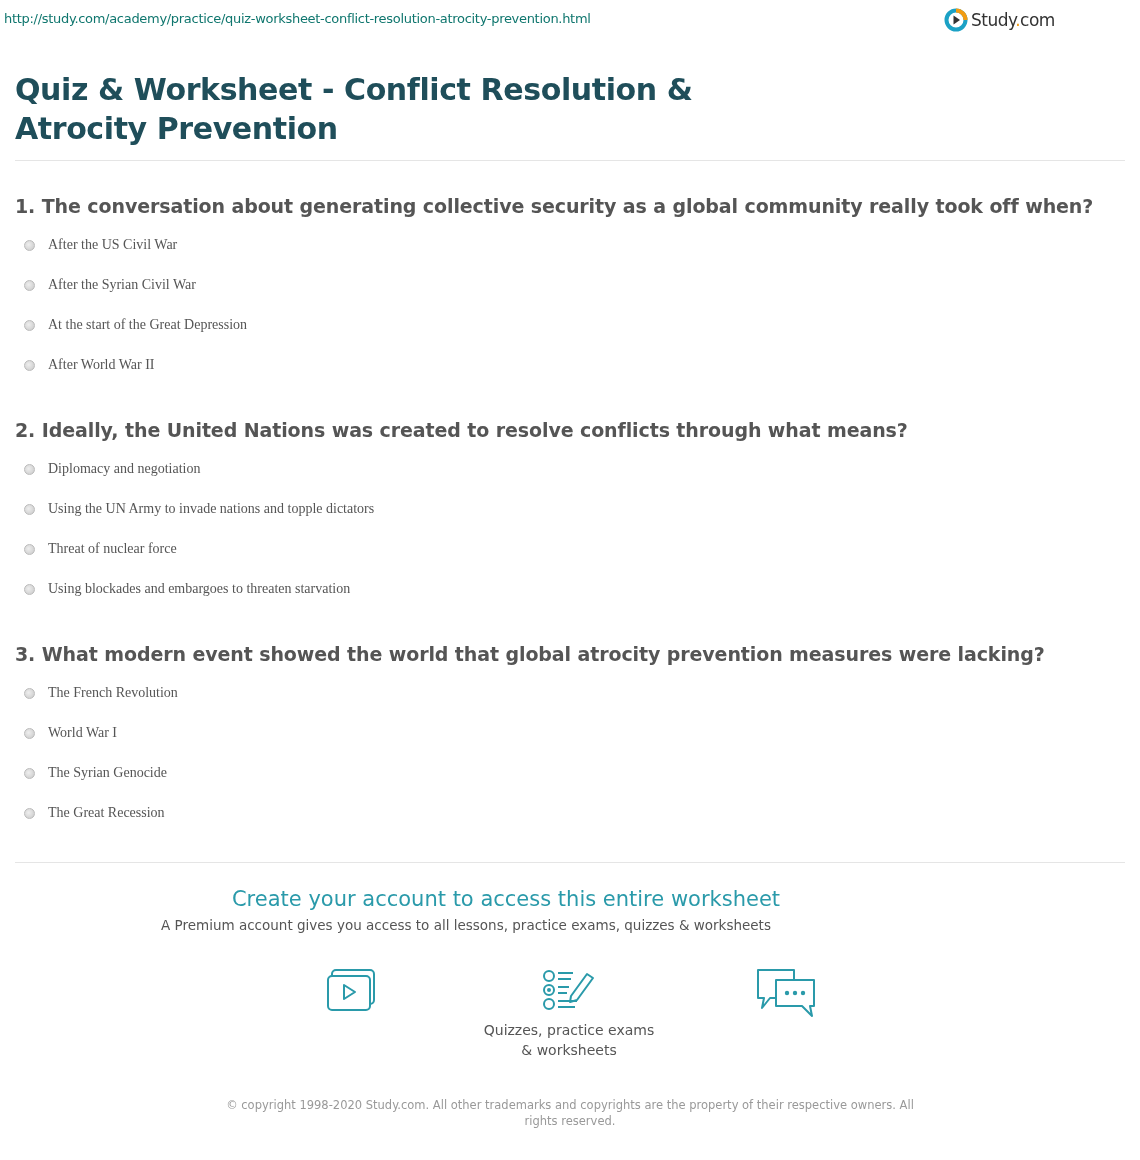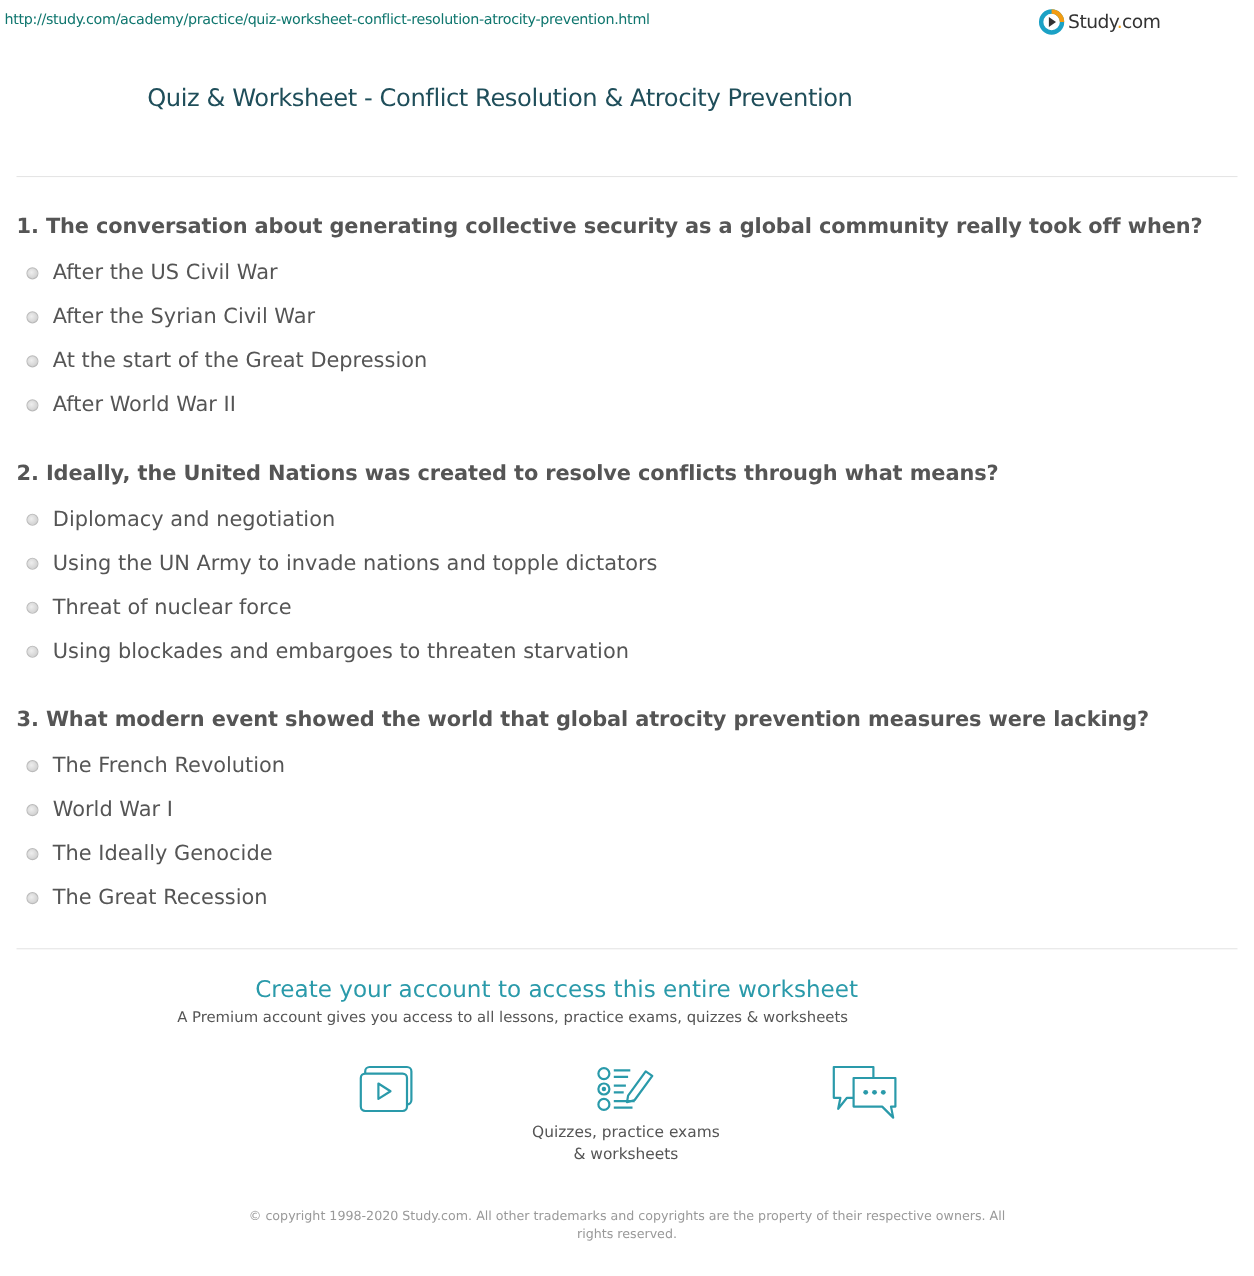--- a/index.html
+++ b/index.html
@@ -1,24 +1,24 @@
 <!DOCTYPE html>
 <html><head>
 <meta charset="utf-8">
 <style>
   html, body { margin: 0; padding: 0; background: #ffffff; }
   body { width: 1140px; height: 1160px; position: relative; font-family: "DejaVu Sans", sans-serif; color: #555; overflow: hidden; }
   .url { position: absolute; left: 4px; top: 11px; font-size: 13px; color: #0f766e; letter-spacing: -0.3px; }
   .logo { position: absolute; left: 944px; top: 8px; display: flex; align-items: center; }
   .logo-text { font-size: 17px; font-weight: normal; color: #333; letter-spacing: -0.5px; margin-left: 3px; }
   .logo-dot { color: #f39c12; }
-  .title { position: absolute; left: 15px; top: 70px; width: 760px; font-size: 22px; line-height: 39px; color: #1f4e5a; margin: 0; font-weight: normal; letter-spacing: -0.4px; text-align: right; }
+  .title { position: absolute; left: 15px; top: 70px; width: 760px; font-size: 30px; line-height: 39px; color: #1f4e5a; margin: 0; font-weight: bold; letter-spacing: -0.4px; }
   .hr { position: absolute; left: 15px; right: 15px; height: 1px; background: #e5e5e5; }
   .question { position: absolute; left: 15px; font-size: 19px; font-weight: bold; color: #555; letter-spacing: -0.1px; }
-  .option { position: absolute; left: 24px; display: flex; align-items: center; font-size: 19px; color: #555; }
+  .option { position: absolute; left: 24px; display: flex; align-items: center; font-size: 14px; color: #555; font-family: Liberation Serif, serif; }
   .radio { width: 9px; height: 9px; border-radius: 50%; background: radial-gradient(circle at 40% 40%, #eee, #c8c8c8); border: 1px solid #bbb; margin-right: 13px; }
   .cta { position: absolute; left: 0; width: 1012px; text-align: center; font-size: 21px; color: #2a9aaa; top: 887px; }
   .sub { position: absolute; left: 0; width: 932px; text-align: center; font-size: 13.5px; color: #555; top: 917px; }
   .feature { position: absolute; top: 968px; width: 200px; text-align: center; }
   .feature svg { display: block; margin: 0 auto; }
   .feature-label { font-size: 14px; color: #555; line-height: 20px; margin-top: 6px; }
   .copy { position: absolute; left: 215px; width: 710px; top: 1097px; text-align: center; font-size: 11.5px; color: #999; line-height: 16px; }
 </style>
 </head>
 <body>
@@ -77,21 +77,21 @@
 <div class="option" style="top:685px">
     <span class="radio"></span>
     <span>The French Revolution</span>
   </div>
 <div class="option" style="top:725px">
     <span class="radio"></span>
     <span>World War I</span>
   </div>
 <div class="option" style="top:765px">
     <span class="radio"></span>
-    <span>The Ideally Genocide</span>
+    <span>The Syrian Genocide</span>
   </div>
 <div class="option" style="top:805px">
     <span class="radio"></span>
     <span>The Great Recession</span>
   </div>
 
 <div class="hr" style="top:862px"></div>
 
 <div class="cta">Create your account to access this entire worksheet</div>
 <div class="sub">A Premium account gives you access to all lessons, practice exams, quizzes &amp; worksheets</div>

